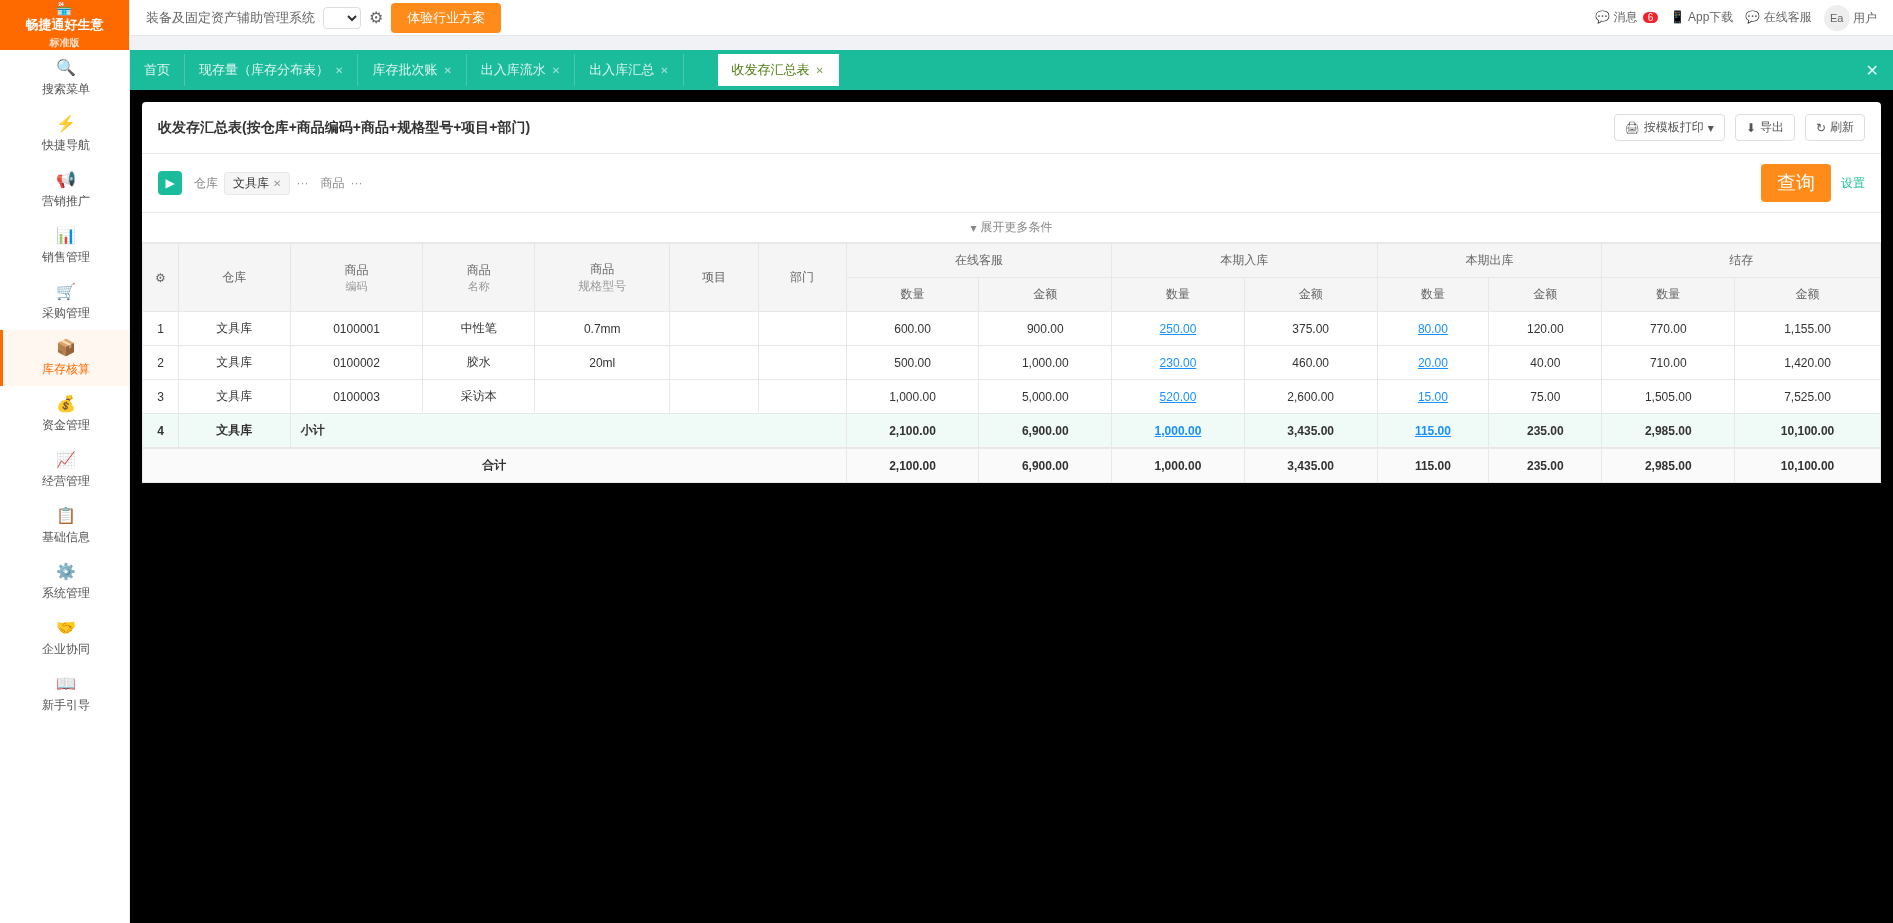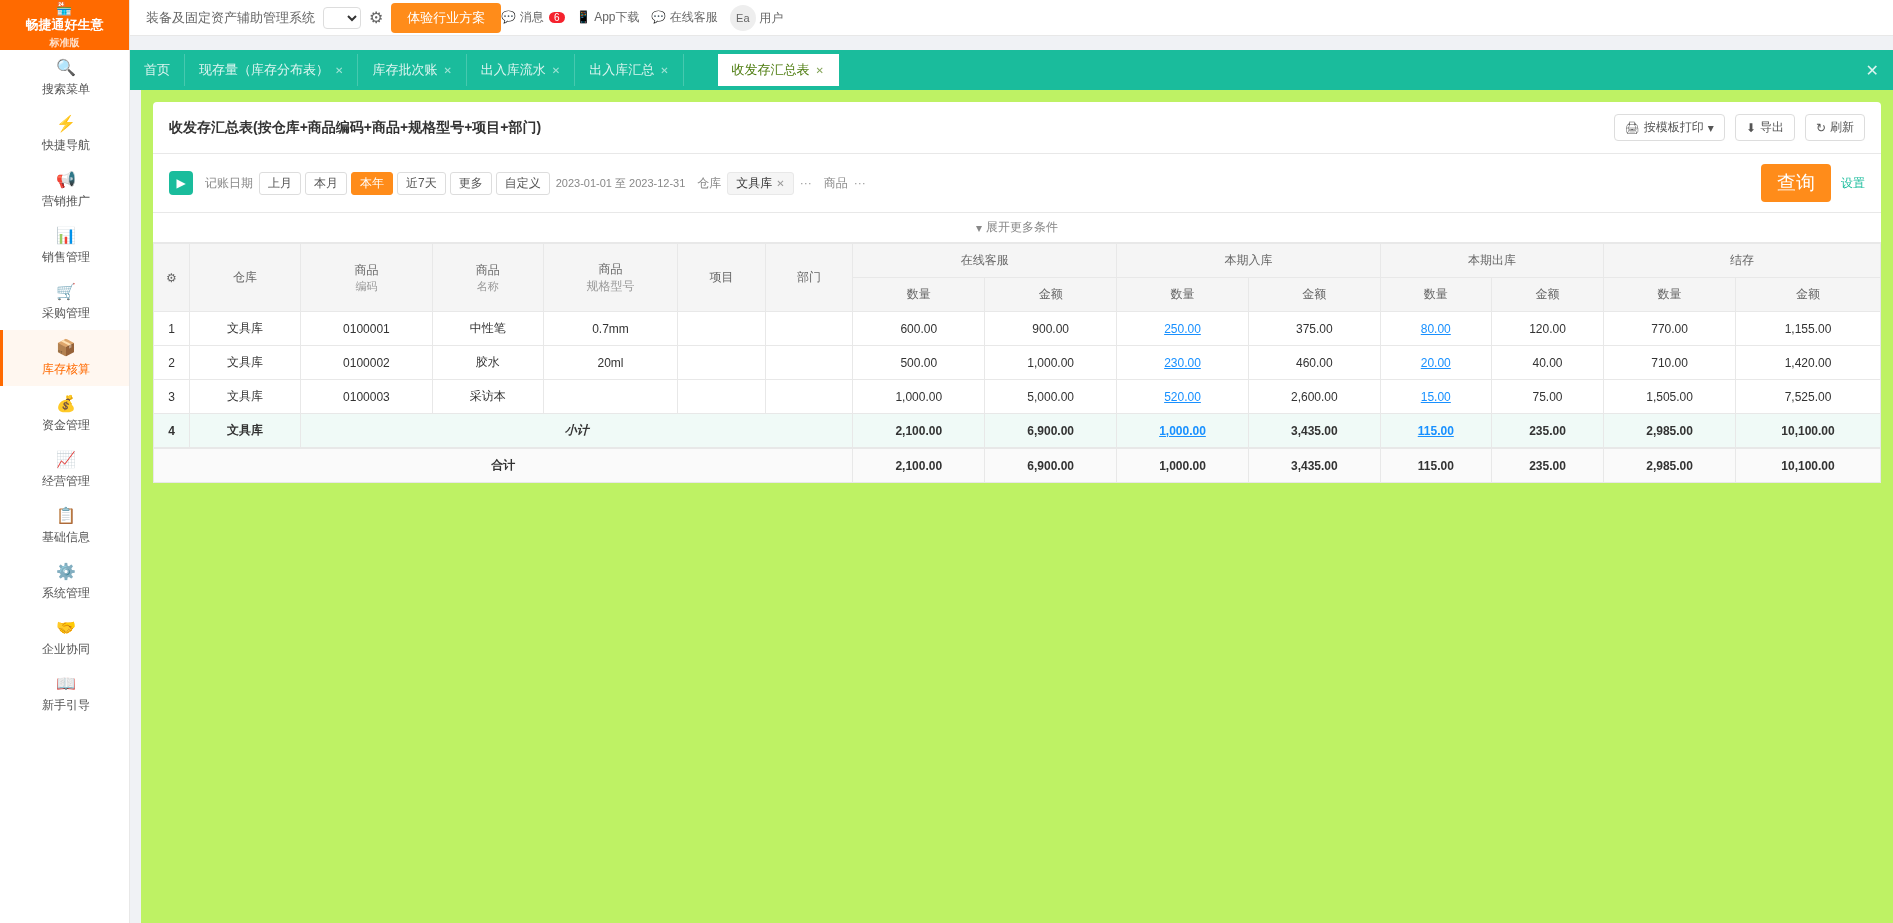--- a/index.html
+++ b/index.html
@@ -20,21 +20,21 @@
       height: 56px; cursor: pointer; color: #555; font-size: 12px; gap: 4px;
       border-left: 3px solid transparent;
     }
     .sidebar-item.active { background: #fff7f0; color: #ff6a00; border-left-color: #ff6a00; }
     .sidebar-icon { font-size: 16px; }
 
     
     .topbar {
       position: fixed; top: 0; left: 130px; right: 0; height: 36px;
       background: #fff; border-bottom: 1px solid #e8e8e8; display: flex;
-      align-items: center; padding: 0 16px; z-index: 99;
+      align-items: center; justify-content: space-between; padding: 0 16px; z-index: 99;
     }
     .topbar-left { display: flex; align-items: center; gap: 8px; }
     .topbar-title { font-size: 13px; color: #666; }
     .topbar-select {
       border: 1px solid #ddd; border-radius: 4px; padding: 2px 8px; font-size: 12px;
       color: #333; background: #fff; cursor: pointer;
     }
     .topbar-gear { color: #666; font-size: 16px; cursor: pointer; }
     .topbar-btn {
       background: #ff8c1a; color: white; border: none; border-radius: 4px;
@@ -57,21 +57,21 @@
     .tab-item.active { background: #fff; color: #4d7c0f; margin-left: 34px; }
     .tab-close { font-size: 10px; opacity: 0.7; }
     .tabs-close-all {
       margin-left: auto; padding: 0 14px; color: rgba(255,255,255,0.85);
       font-size: 16px; cursor: pointer;
     }
 
     
     .main-content {
       position: absolute; top: 90px; left: 130px; right: 0; bottom: 0;
-      overflow-y: auto; background: #bef264; margin-left: 11px;
+      overflow-y: auto; background: #000000;
     }
 
     .page-container { padding: 12px; }
 
     .page-title-bar {
       background: #fff; padding: 12px 16px; border-radius: 4px 4px 0 0;
       border-bottom: 1px solid #e8e8e8; display: flex; align-items: center;
       justify-content: space-between;
     }
     .page-title { font-size: 14px; font-weight: bold; color: #333; }
@@ -265,34 +265,20 @@
         </button>
         <button class="action-btn">
           ↻ <span>刷新</span>
         </button>
       </div>
     </div>
 
     <div class="filter-bar">
       <div class="filter-bar-toggle">▶</div>
 
-      <div class="filter-section">
-        <span class="filter-label">记账日期</span>
-        <div class="date-btns">
-          <button class="date-btn">上月</button>
-          <button class="date-btn">本月</button>
-          <button class="date-btn active">本年</button>
-          <button class="date-btn">近7天</button>
-          <button class="date-btn">更多</button>
-          <button class="date-btn">自定义</button>
-        </div>
-        <div style="display:flex;flex-direction:column;">
-          <span class="date-range">2023-01-01 至 2023-12-31</span>
-        </div>
-      </div>
 
       <div class="filter-section">
         <span class="filter-label">仓库</span>
         <div class="filter-tag">
           <span>文具库</span>
           <span class="filter-tag-close">✕</span>
         </div>
         <span class="filter-ellipsis">···</span>
       </div>
 
@@ -390,21 +376,21 @@
       <td><span class="link-text">520.00</span></td>
       <td>2,600.00</td>
       <td><span class="link-text">15.00</span></td>
       <td>75.00</td>
       <td>1,505.00</td>
       <td>7,525.00</td>
     </tr>
             <tr class="subtotal">
     <td>4</td>
     <td>文具库</td>
-    <td colspan="5" style="text-align:center;padding-left:10px;font-style:italic;">小计</td>
+    <td colspan="5" style="text-align:left;padding-left:10px;">小计</td>
     <td>2,100.00</td>
     <td>6,900.00</td>
     <td><span class="link-text" style="text-decoration:underline;">1,000.00</span></td>
     <td>3,435.00</td>
     <td><span class="link-text" style="text-decoration:underline;">115.00</span></td>
     <td>235.00</td>
     <td>2,985.00</td>
     <td>10,100.00</td>
   </tr>
           </tbody>

